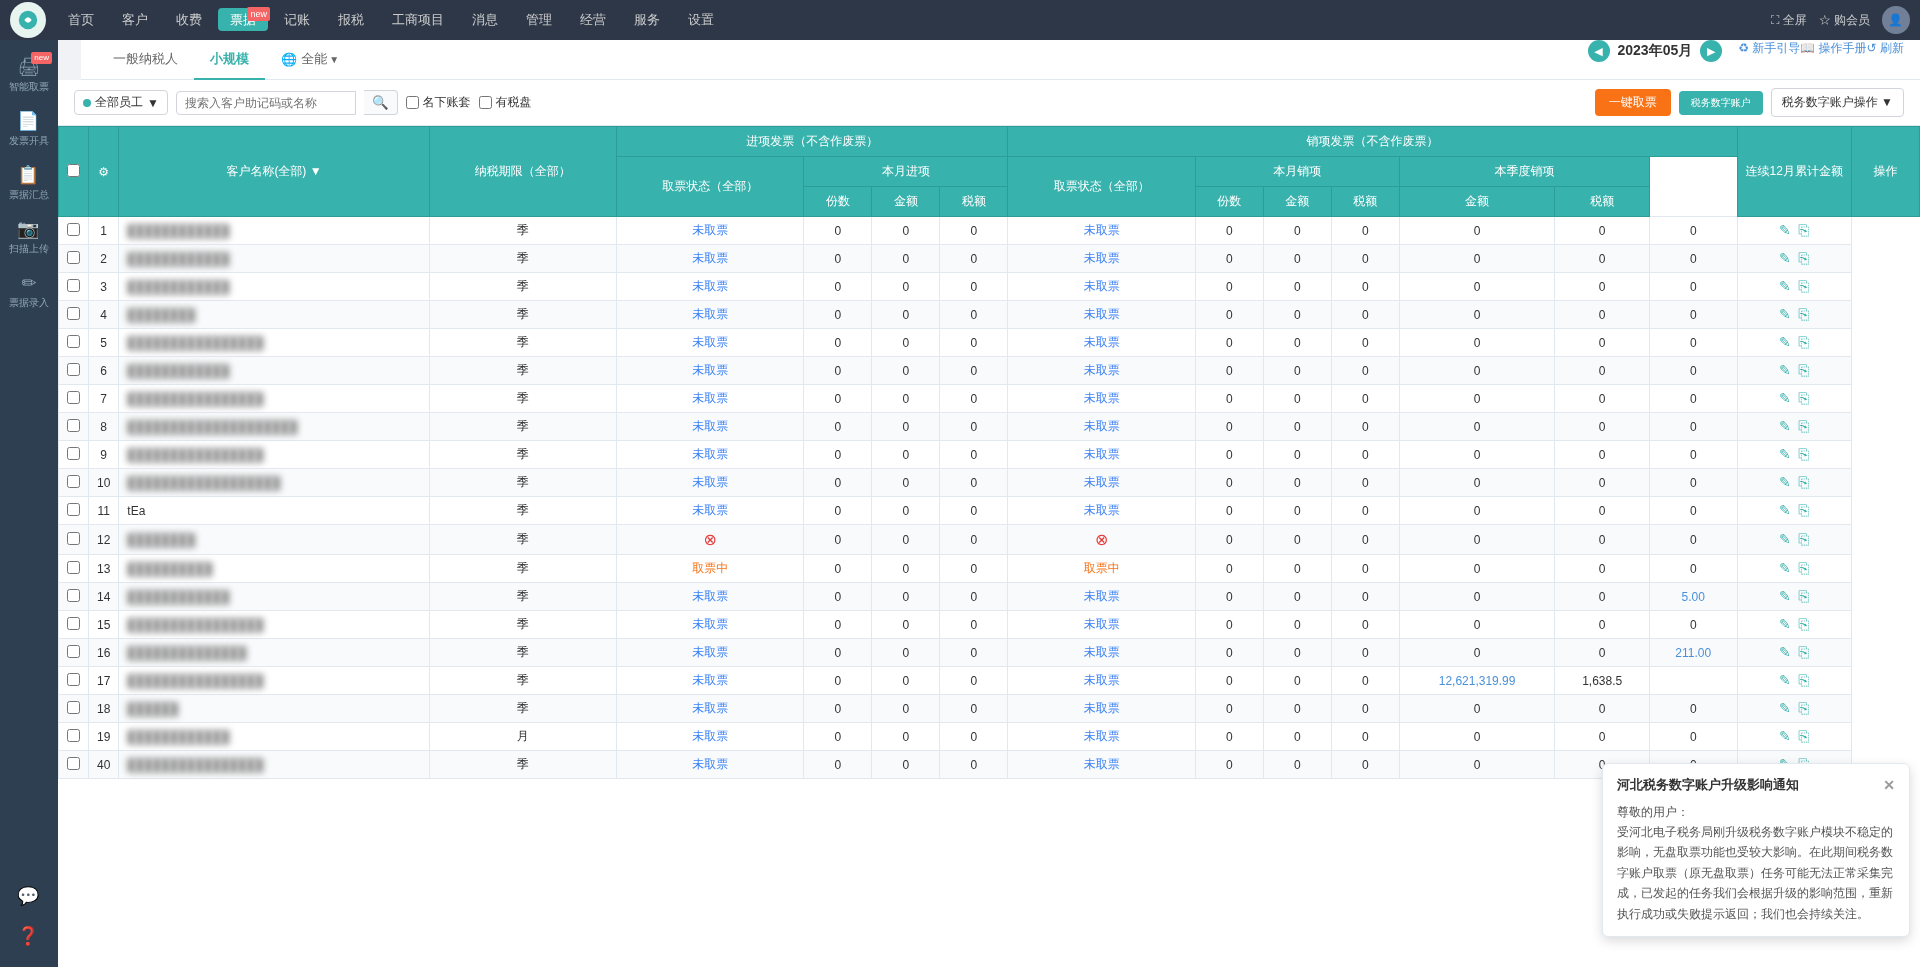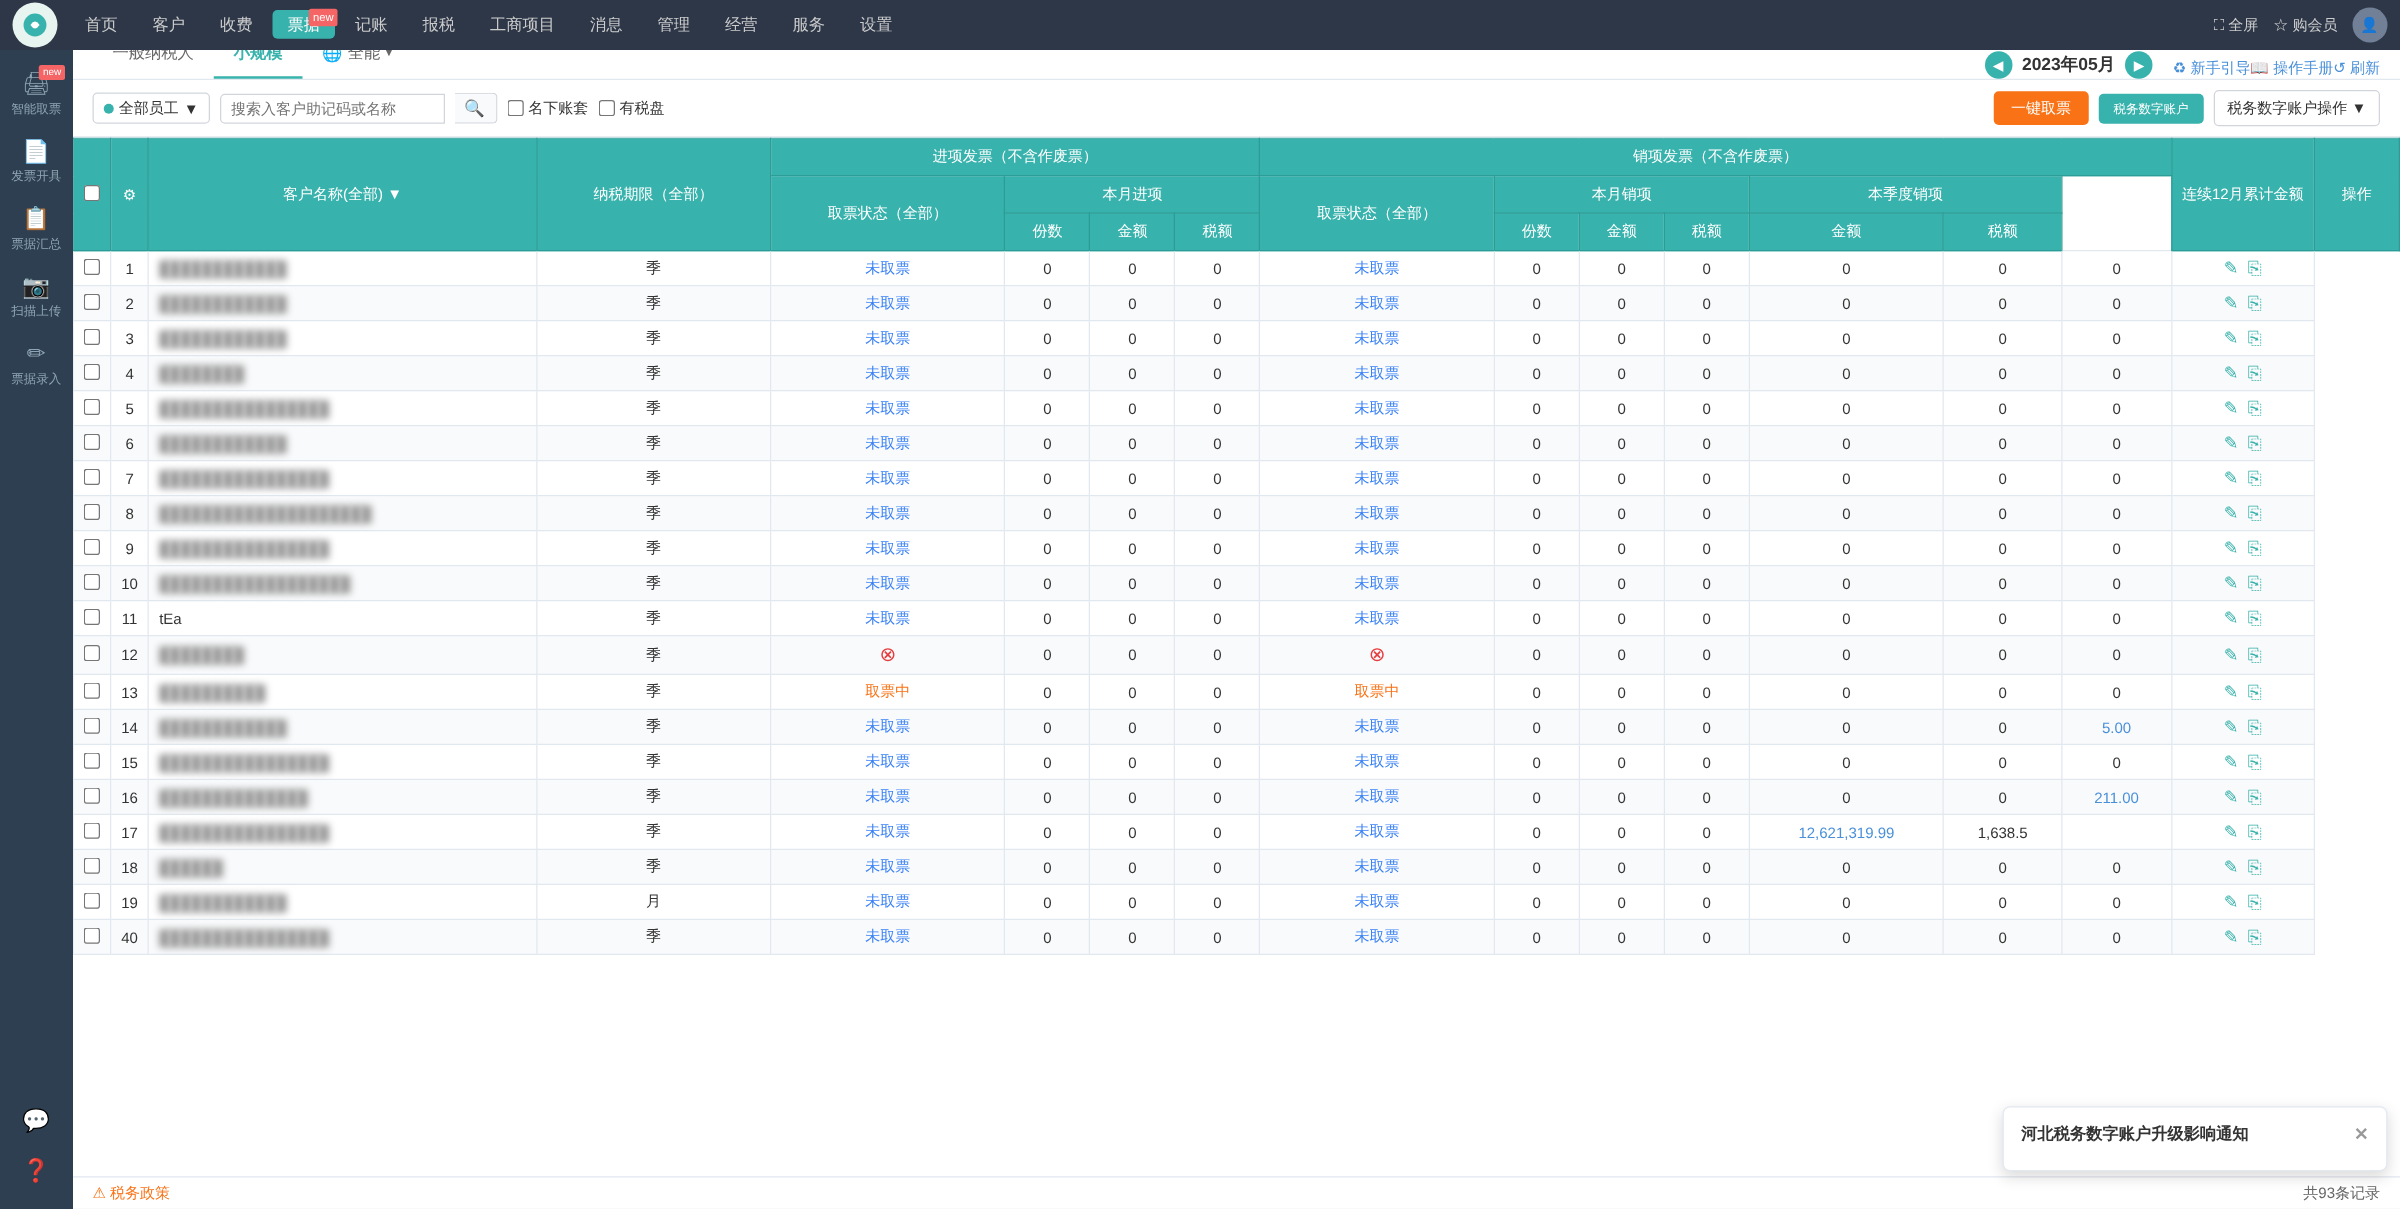--- a/index.html
+++ b/index.html
@@ -114,24 +114,25 @@
       display: flex;
       flex-direction: column;
       background: #f0f2f5;
     }
 
     
     .sub-header {
       background: #fff;
       padding: 0 16px;
       display: flex;
-      align-items: flex-end;
+      align-items: flex-start;
       border-bottom: 1px solid #e2e8f0;
-      height: 24px;
+      height: 40px;
       flex-shrink: 0;
+      margin-left: 23px;
     }
     .sub-tab {
       padding: 10px 16px;
       cursor: pointer;
       font-size: 13px;
       color: #666;
       border-bottom: 2px solid transparent;
       white-space: nowrap;
       height: 40px;
       display: flex; align-items: center;
@@ -890,24 +891,21 @@
       <td><span class="">0</span></td>
       <td class="ops-cell">
         <span class="edit-icon" title="编辑">✎</span>
         <span class="copy-icon" title="复制" style="margin-left:4px;">⎘</span>
       </td>
     </tr>
         </tbody>
     </table>
   </div>
 
-  <div class="footer-bar">
-    <span>⚠ 税务政策</span>
-    <span class="total-records">共93条记录</span>
-  </div>
 </div>
 
 <div class="notification-popup">
   <div class="notif-header">
     <span>河北税务数字账户升级影响通知</span>
     <span class="close-x">✕</span>
   </div>
+  <div class="notif-body" id="notif-body-text">尊敬的用户：<br>受河北电子税务局刚升级税务数字账户模块不稳定的影响，无盘取票功能也受较大影响。在此期间税务数字账户取票（原无盘取票）任务可能无法正常采集完成，已发起的任务我们会根据升级的影响范围，重新执行成功或失败提示返回；我们也会持续关注。</div>
 </div>
 
 </body></html>

